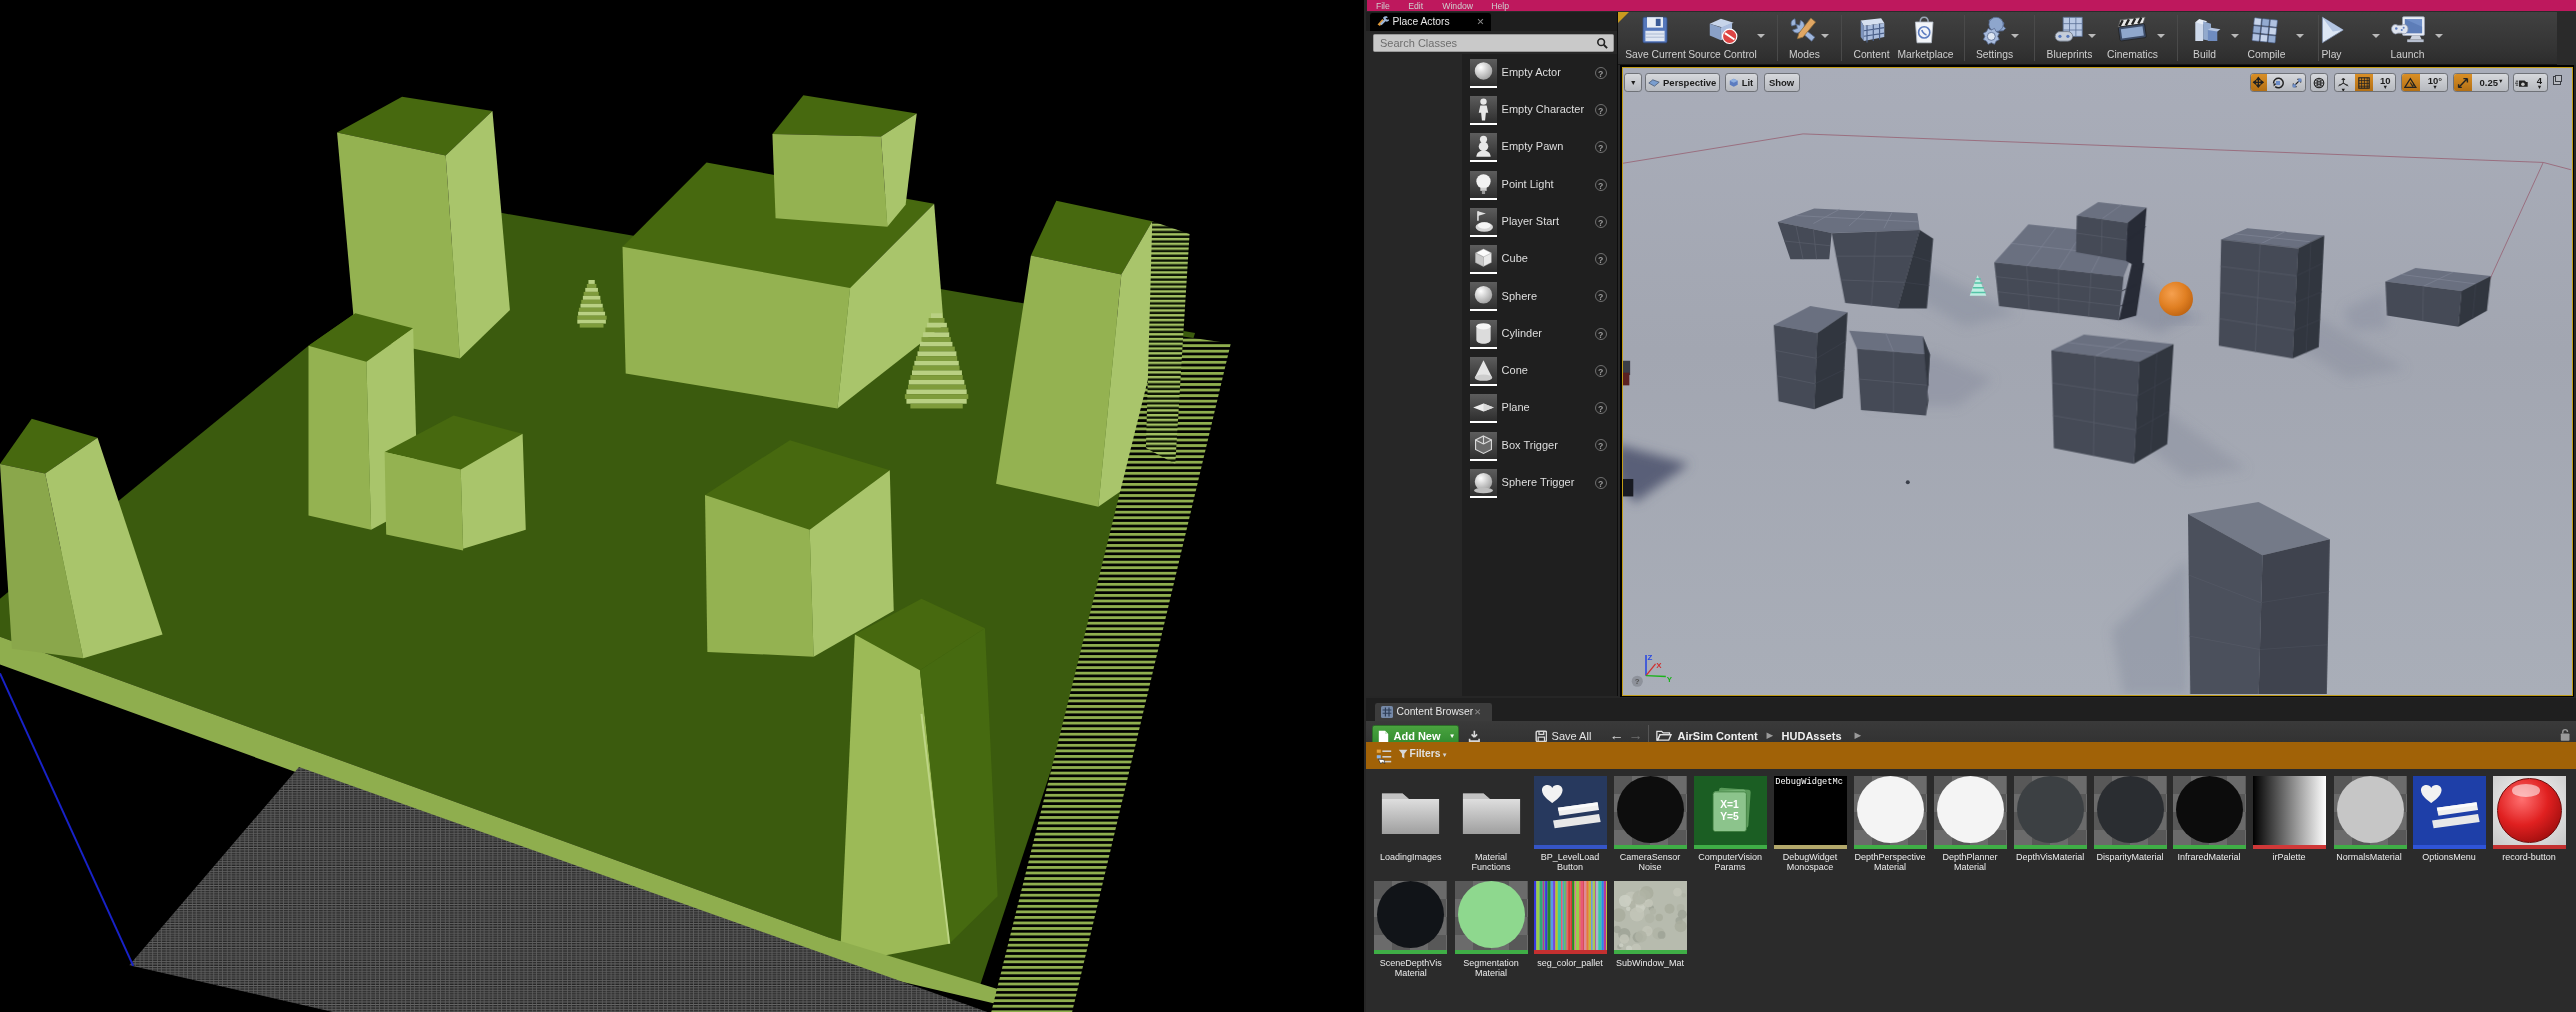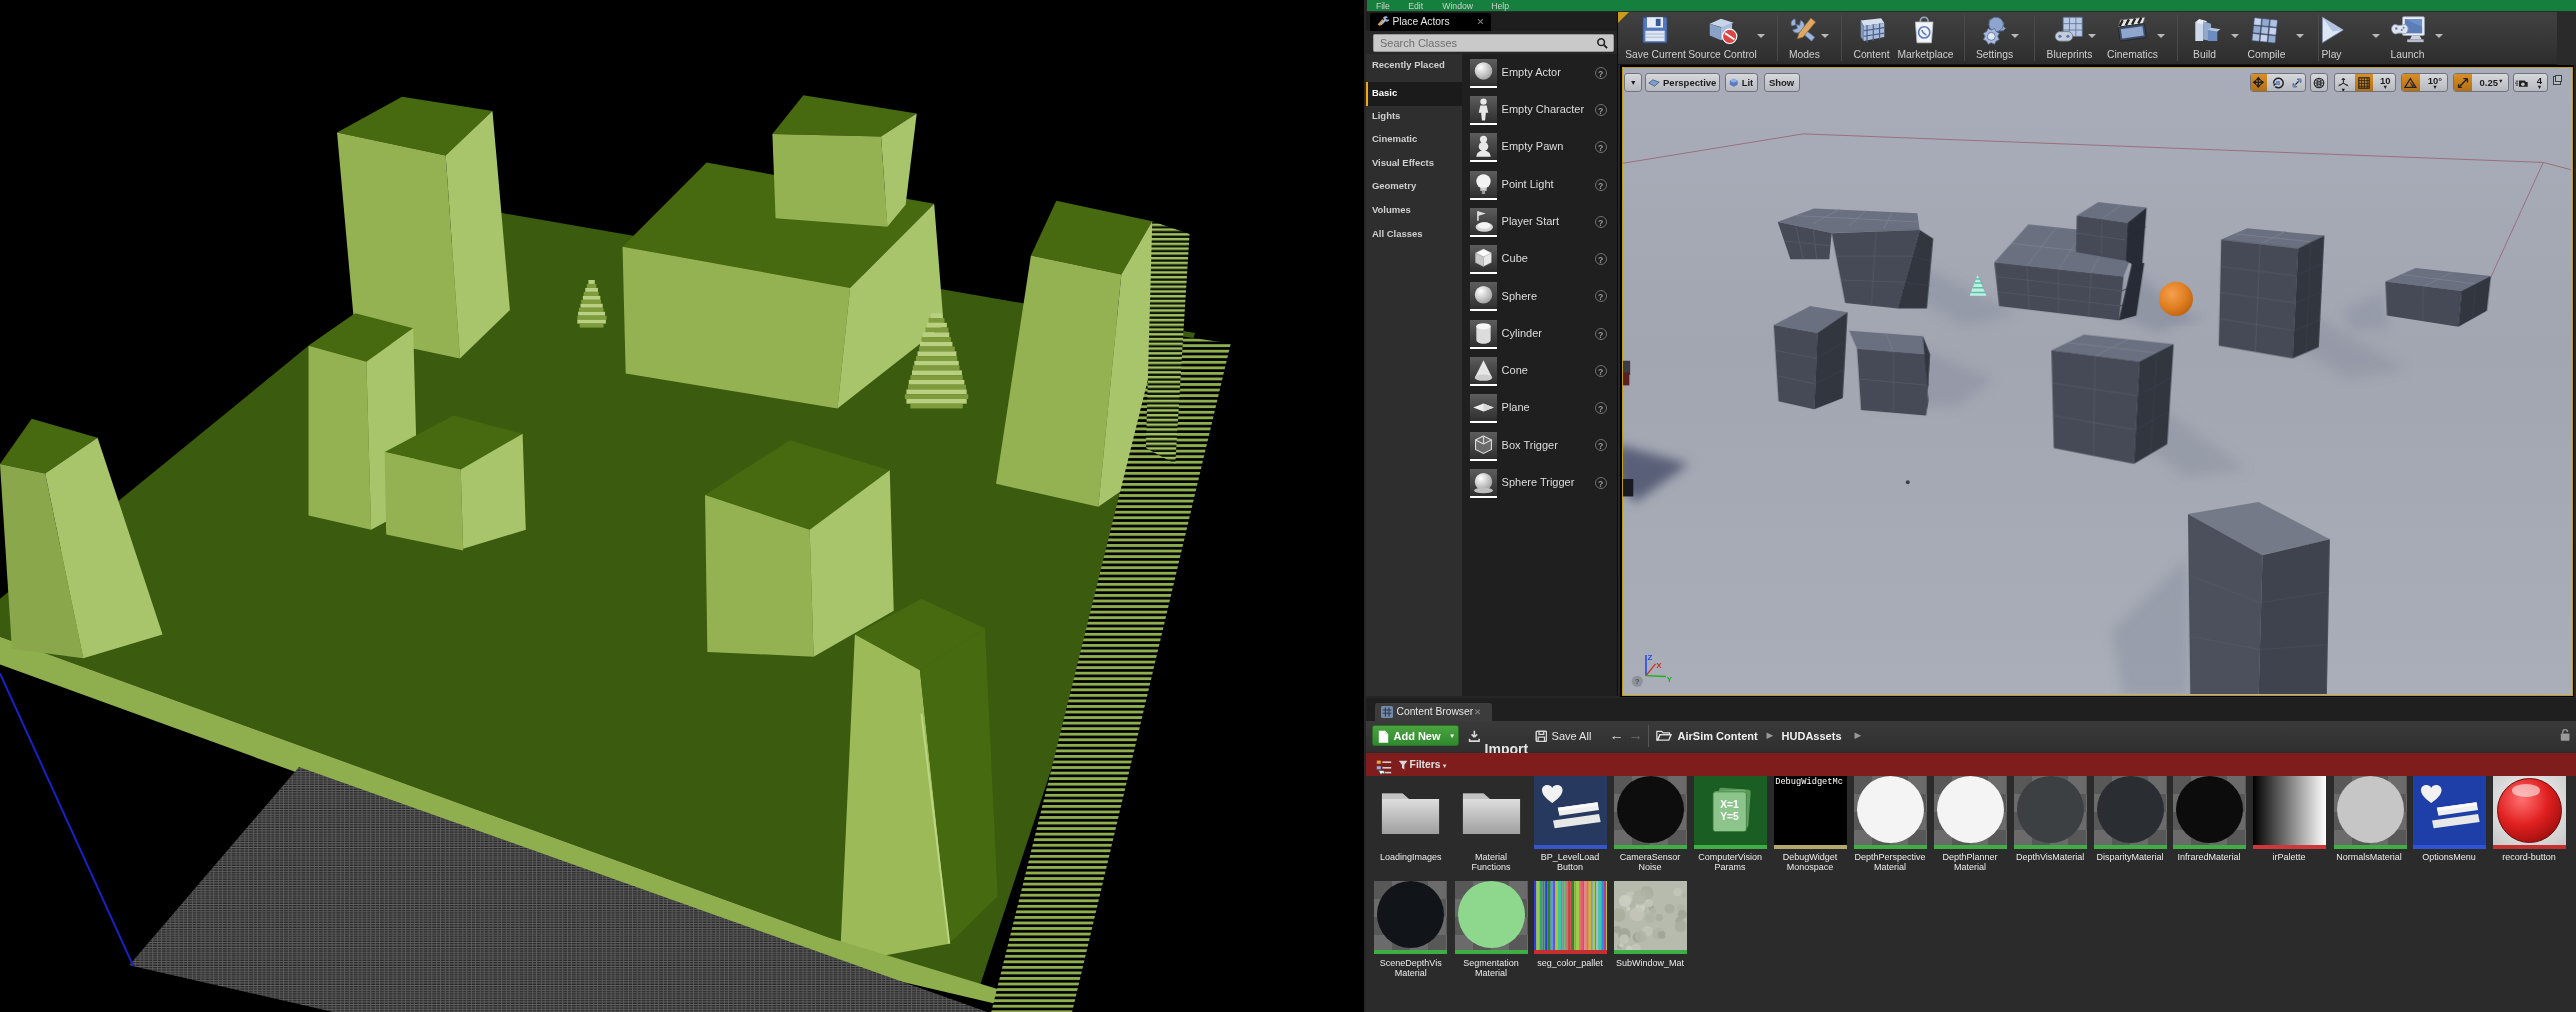--- a/index.html
+++ b/index.html
@@ -121,21 +121,21 @@
 <rect x="1145" y="485" width="73" height="6" fill="#7f9c3c"></rect>
 <rect x="1143" y="491" width="76" height="6" fill="#b9d083"></rect>
 <rect x="1141" y="497" width="80" height="6" fill="#7f9c3c"></rect>
 <rect x="1143" y="503" width="76" height="6" fill="#b9d083"></rect>
 <rect x="1148" y="509" width="66" height="6" fill="#7f9c3c"></rect>
 </g>
 </svg>
 
 <div id="ed">
 
-<div class="abs" style="left:3.2px;top:0;width:1209px;height:12px;background:#15803d;border-bottom:0.8px solid #2a2a2a">
+<div class="abs" style="left:3.2px;top:0;width:1209px;height:12px;background:#be185d;border-bottom:0.8px solid #2a2a2a">
 <span style="position:absolute;left:8.7px;top:0.8px;font-size:8.7px;color:#cfcfcf">File</span>
 <span style="position:absolute;left:41px;top:0.8px;font-size:8.7px;color:#cfcfcf">Edit</span>
 <span style="position:absolute;left:75px;top:0.8px;font-size:8.7px;color:#cfcfcf">Window</span>
 <span style="position:absolute;left:124px;top:0.8px;font-size:8.7px;color:#cfcfcf">Help</span>
 </div>
 
 <div class="abs" style="left:1.6px;top:12px;width:252px;height:684px;background:#272727">
   <div class="abs" style="left:0;top:0;width:252px;height:19px;background:#1e1e1e"></div>
   <div class="abs" style="left:4.8px;top:0.8px;width:121px;height:18px;background:#000000;border-radius:2.4px 2.4px 0 0">
     <svg class="abs" style="left:5.6px;top:2.4px" width="13.5" height="13.5" viewBox="0 0 17 17">
@@ -146,31 +146,20 @@
     <span style="position:absolute;left:106px;top:3.2px;font-size:9.5px;color:#8a8a8a">✕</span>
   </div>
   <div class="abs" style="left:7.1px;top:22px;width:241px;height:18px;background:#c9c9c9;border-radius:1.6px;border:0.8px solid #9a9a9a">
     <span style="position:absolute;left:6.3px;top:2.4px;font-size:11px;color:#6e6e6e">Search Classes</span>
     <svg class="abs" style="right:4px;top:2.4px" width="12.7" height="12.7" viewBox="0 0 16 16">
           <circle cx="6.5" cy="6.5" r="4.2" fill="none" stroke="#222" stroke-width="2"></circle>
           <path d="M9.8 9.8 L14 14" stroke="#222" stroke-width="2.4"></path>
         </svg>
   </div>
 
-  <div class="abs" style="left:0;top:42px;width:96px;height:642px;background:#2e2e2e">
-    <div class="abs cat" style="top:4.8px">Recently Placed</div>
-    <div class="abs" style="top:28px;left:0;width:96px;height:24px;background:#1b1b1b;border-left:2.4px solid #f0a819"></div>
-    <div class="abs cat" style="top:33px;color:#fff">Basic</div>
-    <div class="abs cat" style="top:56px">Lights</div>
-    <div class="abs cat" style="top:79px">Cinematic</div>
-    <div class="abs cat" style="top:103px">Visual Effects</div>
-    <div class="abs cat" style="top:126px">Geometry</div>
-    <div class="abs cat" style="top:150px">Volumes</div>
-    <div class="abs cat" style="top:174px">All Classes</div>
-  </div>
 
   <div class="abs" style="left:96px;top:42px;width:155px;height:642px;background:#1f1f1f;overflow:hidden" id="actorlist">
 <div class="aitem" style="top:4.8px"><svg width="27" height="27" viewBox="0 0 34 34">
             <defs>
               <radialGradient id="sg" cx="0.35" cy="0.3" r="0.8">
                 <stop offset="0" stop-color="#fff"></stop>
                 <stop offset="1" stop-color="#9a9a9a"></stop>
               </radialGradient>
             </defs>
             <circle cx="17" cy="15" r="11" fill="url(#sg)"></circle>
@@ -696,21 +685,21 @@
         </svg>
 <span style="position:absolute;left:312px;top:8.7px;font-size:11px;font-weight:bold;color:#f0f0f0">AirSim Content</span>
 <span style="position:absolute;left:401px;top:8.7px;font-size:8.7px;color:#9a9a9a">▶</span>
 <span style="position:absolute;left:416px;top:8.7px;font-size:11px;font-weight:bold;color:#f0f0f0">HUDAssets</span>
 <span style="position:absolute;left:489px;top:8.7px;font-size:8.7px;color:#9a9a9a">▶</span>
 <svg class="abs" style="left:1194px;top:7.1px" width="10.3" height="13.5" viewBox="0 0 13 17">
           <rect x="1" y="7" width="11" height="9" rx="1" fill="#9a9a9a"></rect>
           <path d="M3.5 7V5a3 3 0 0 1 6 0" fill="none" stroke="#9a9a9a" stroke-width="1.8"></path>
         </svg>
 </div>
-  <div class="abs" style="left:0;top:55px;width:1210px;height:27px;background:#7f1d1d" id="cbfilter">
+  <div class="abs" style="left:0;top:44px;width:1210px;height:27px;background:#a16207" id="cbfilter">
 <svg class="abs" style="left:10.3px;top:5.6px" width="16" height="16" viewBox="0 0 20 20">
           <rect x="1" y="2" width="5" height="4" fill="#e8a33a"></rect>
           <rect x="8" y="3" width="11" height="2" fill="#cfcfcf"></rect>
           <rect x="1" y="9" width="5" height="4" fill="#8ab4e8"></rect>
           <rect x="8" y="10" width="11" height="2" fill="#cfcfcf"></rect>
           <rect x="8" y="16" width="11" height="2" fill="#cfcfcf"></rect>
           <path d="M3 14l3 6 2-2.5 3 2-1-5z" fill="#fff" stroke="#222" stroke-width="0.8"></path>
         </svg>
 <svg class="abs" style="left:32px;top:7.1px" width="10.3" height="10.3" viewBox="0 0 13 13">
           <path d="M1 1h11L8 6v6L5 10V6z" fill="#d8d8d8"></path>

